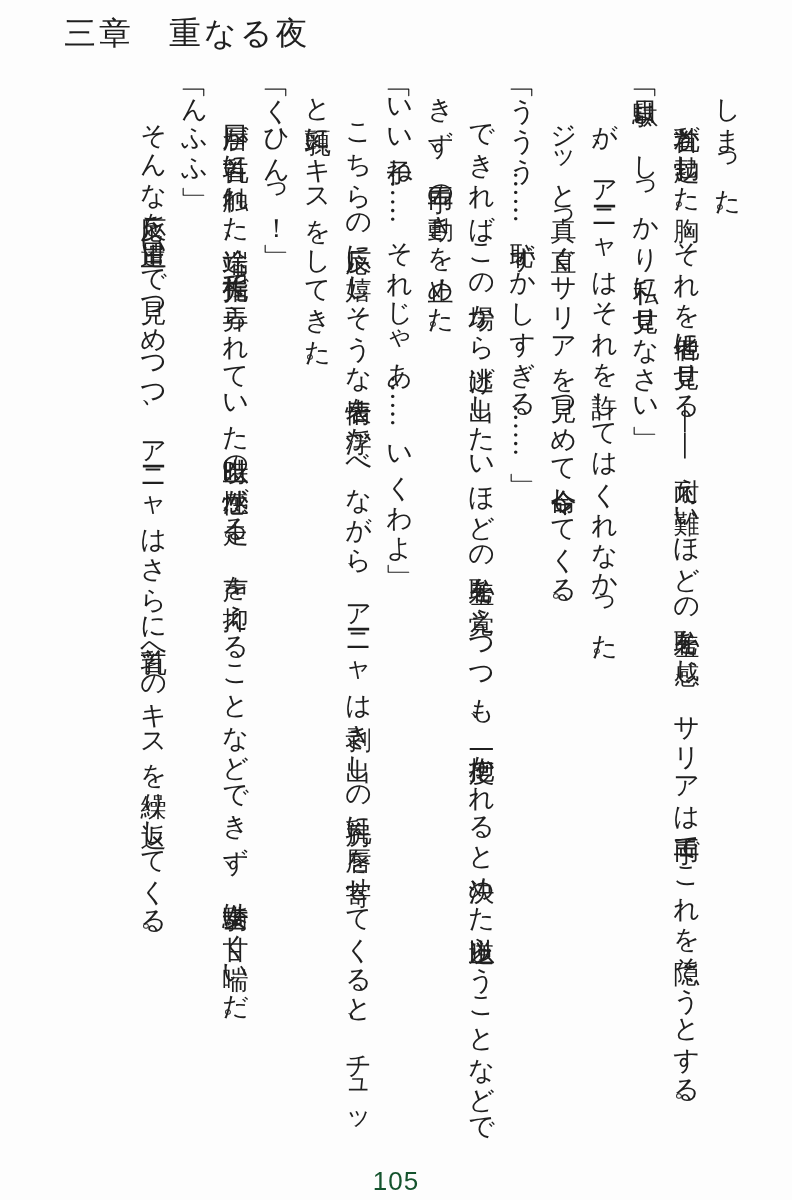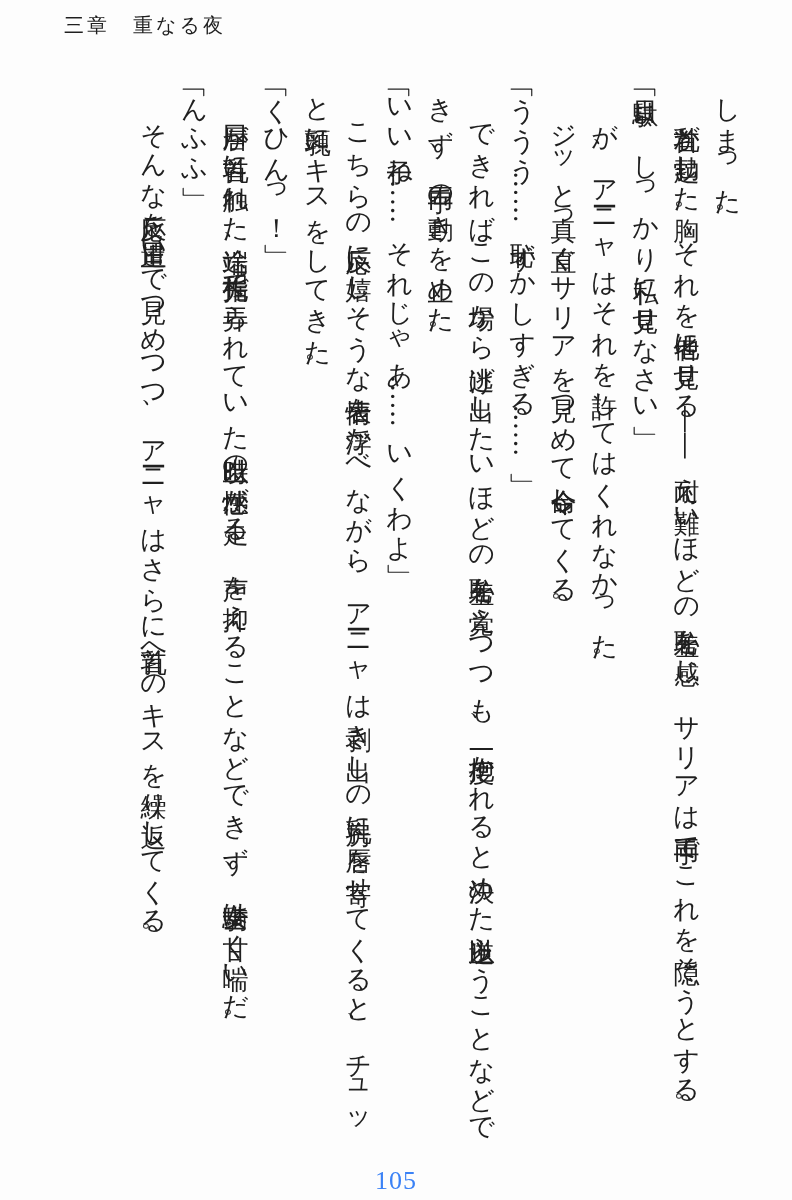--- a/index.html
+++ b/index.html
@@ -9,21 +9,21 @@
     position: relative;
     overflow: hidden;
     background: #fdfdfd;
     color: #1f1f1f;
     font-family: "DejaVu Serif", "Liberation Serif", serif;
   }
   .chapter-header {
     position: absolute;
     top: 12px;
     left: 64px;
-    font-size: 20px;
+    font-size: 32px;
     letter-spacing: 3px;
     white-space: nowrap;
   }
   .text-block {
     position: absolute;
     top: 80px;
     right: 44px;
     width: 714px;
     height: 1060px;
     writing-mode: vertical-rl;
@@ -38,22 +38,22 @@
   .para.tight { letter-spacing: -0.35px; }
   .page-number {
     position: absolute;
     top: 1166px;
     left: 0;
     width: 100%;
     box-sizing: border-box;
     text-align: center;
     font-size: 26px;
     letter-spacing: 1px;
-    color: #3b82f6;
-    font-family: Liberation Serif, serif;
+    color: #14532d;
+    font-family: Liberation Sans, sans-serif;
   }
 </style>
 </head>
 <body>
 
 <header class="chapter-header">三章　重なる夜</header>
 
 <section class="text-block">
   <p class="para">しまった。</p>
   <p class="para indent">乳首が勃起した胸。それを他者に見せる――耐え難いほどの羞恥を感じ、サリアは両手でこれを隠そうとする。</p>

